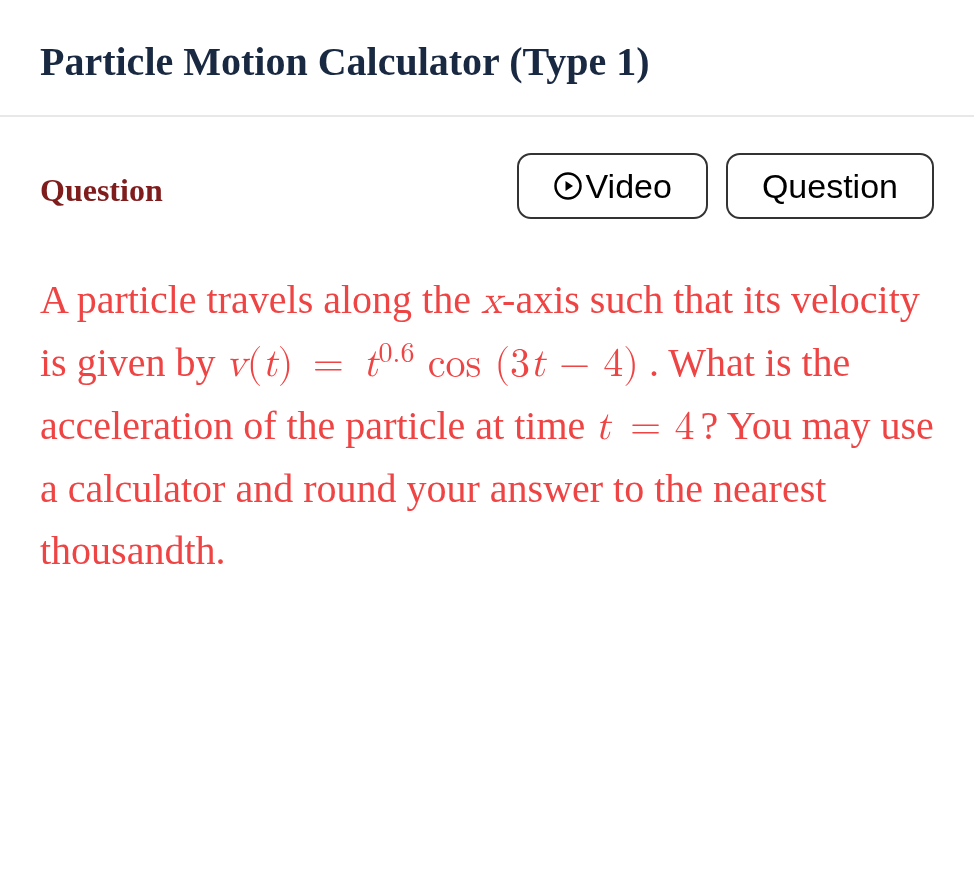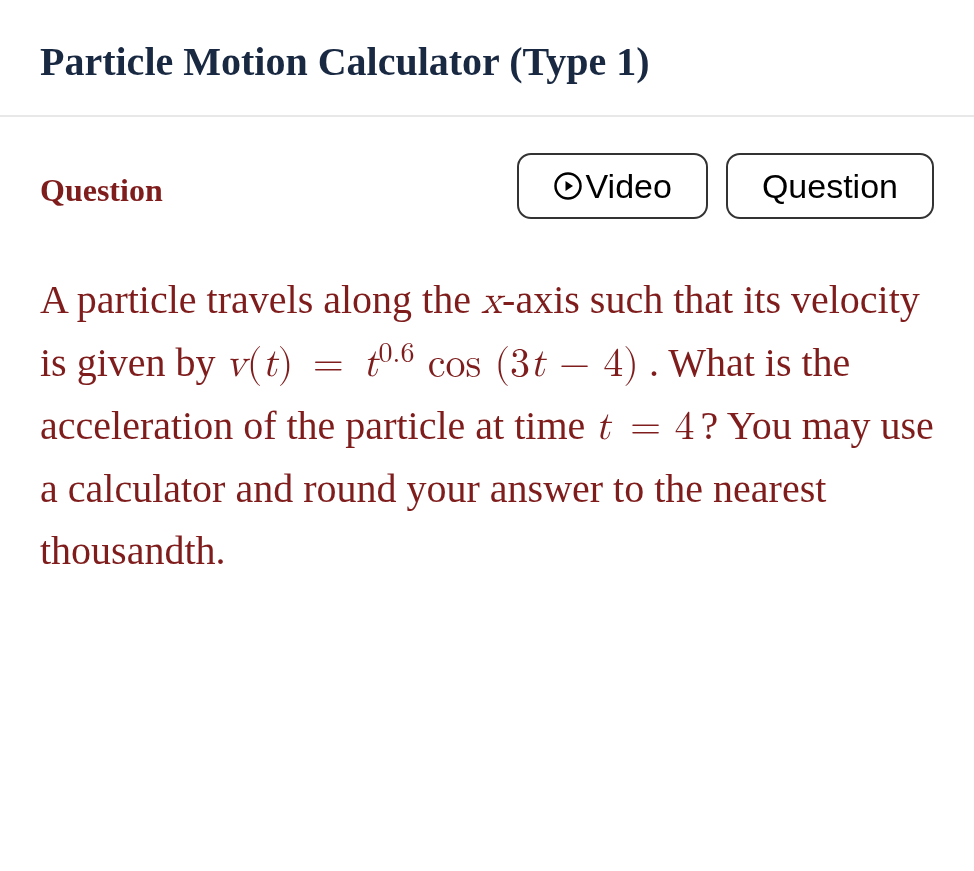--- a/index.html
+++ b/index.html
@@ -58,21 +58,21 @@
     align-items: center;
     justify-content: center;
   }
   .play-icon svg {
     width: 30px;
     height: 30px;
   }
   .question-body {
     padding: 40px 40px 40px 40px;
     font-size: 40px;
-    color: #7f1d1d;
+    color: #ef4444;
     line-height: 1.55;
     font-family: Georgia, 'Times New Roman', serif;
   }
   .math-var {
     font-style: italic;
     font-family: 'Latin Modern Math', 'Cambria Math', Georgia, serif;
   }
   .math-expr {
     font-family: 'Latin Modern Math', 'Cambria Math', Georgia, serif;
     white-space: nowrap;

